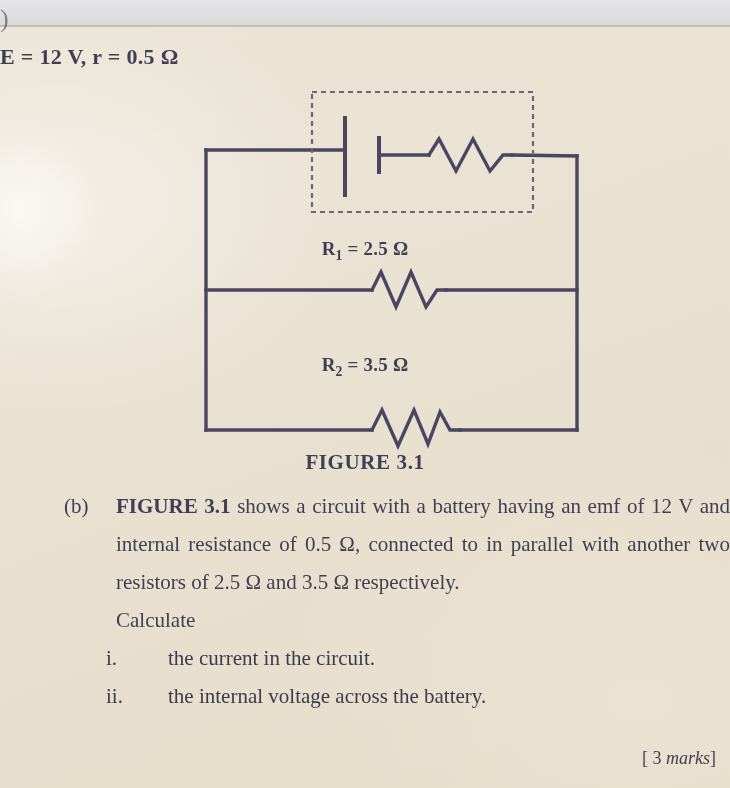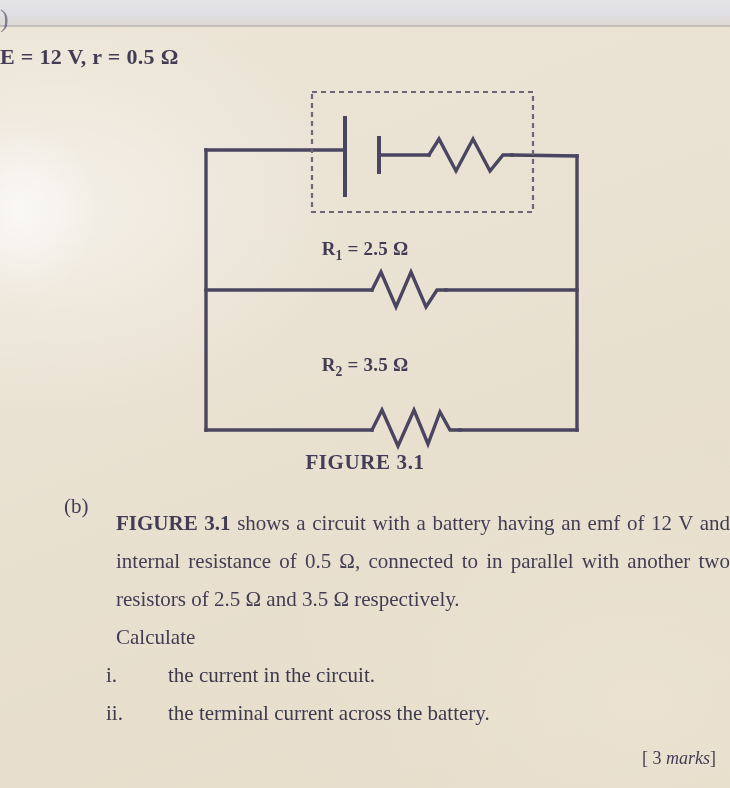--- a/index.html
+++ b/index.html
@@ -109,21 +109,20 @@
     line-height: 38px;
     color: #423d54;
   }
   .q-marker {
     width: 52px;
     flex: 0 0 52px;
     font-size: 21px;
   }
   .q-body {
     flex: 1 1 auto;
-    margin-top: 17px;
   }
   .q-para {
     text-align: justify;
     text-align-last: left;
     font-size: 21px;
     line-height: 38px;
   }
   .q-para b { font-weight: bold; }
   .sub-row {
     display: flex;
@@ -212,19 +211,19 @@
     </div>
   </div>
 
   <div class="sub-row">
     <div class="sub-marker">i.</div>
     <div>the current in the circuit.</div>
   </div>
 
   <div class="sub-row">
     <div class="sub-marker">ii.</div>
-    <div>the terminal current across the battery.</div>
+    <div>the internal voltage across the battery.</div>
   </div>
 </div>
 
 <div class="marks"><span>[ 3 </span><i>marks</i><span>]</span></div>
 
 <div id="left-glare"></div>
 
 </body></html>

